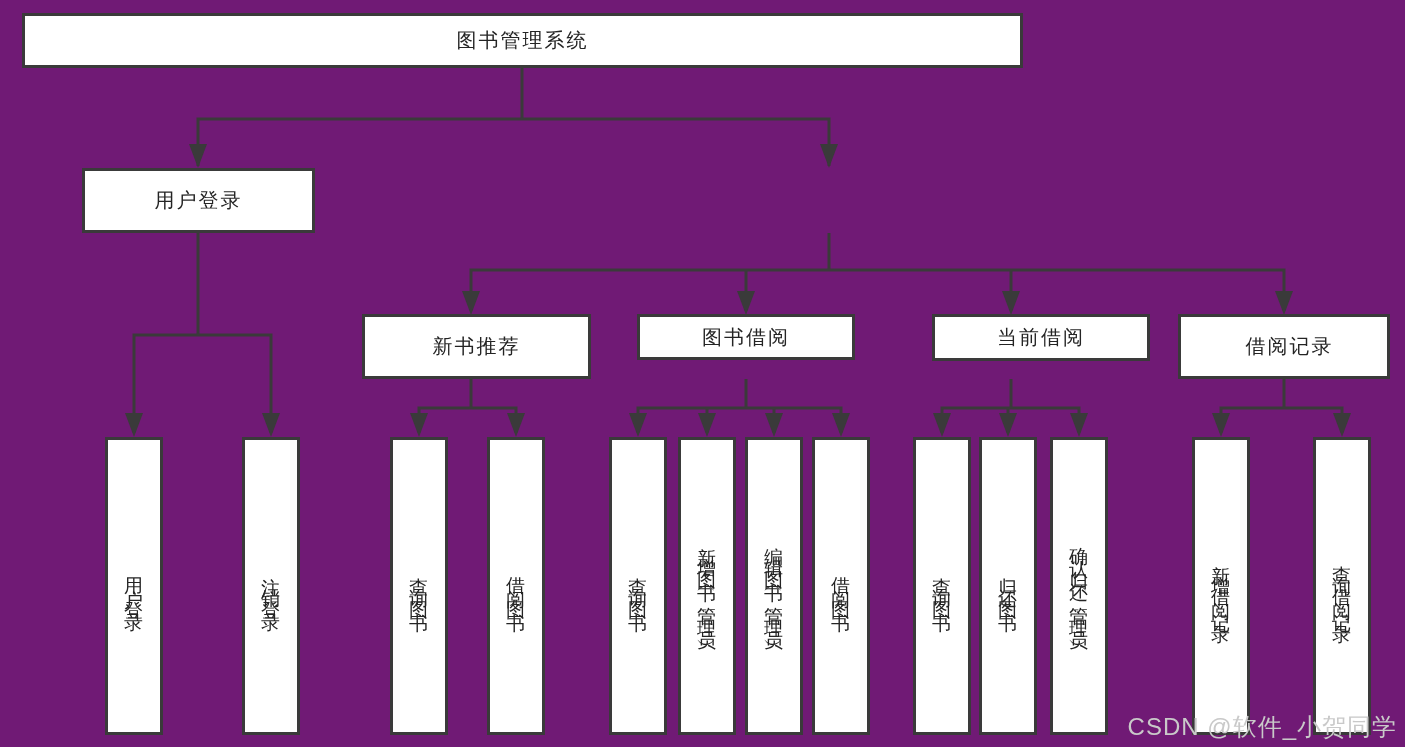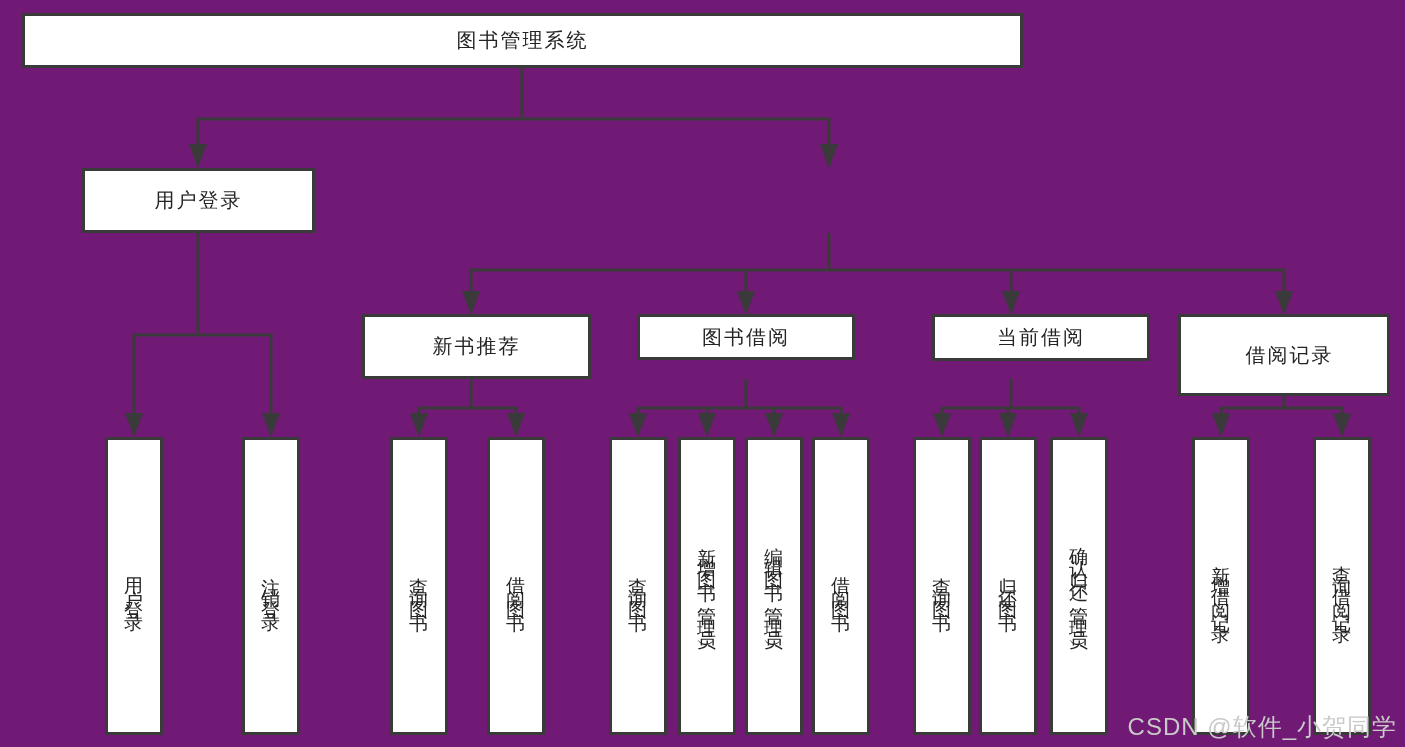--- a/index.html
+++ b/index.html
@@ -112,21 +112,21 @@
 
   <div class="box" style="left:362px; top:314px; width:229px; height:65px;">
     <span class="h-label">新书推荐</span>
   </div>
   <div class="box" style="left:637px; top:314px; width:218px; height:46px;">
     <span class="h-label">图书借阅</span>
   </div>
   <div class="box" style="left:902px; top:314px; width:218px; height:47px;margin-left:30px;">
     <span class="h-label">当前借阅</span>
   </div>
-  <div class="box" style="left:1178px; top:314px; width:212px; height:82px;padding-left:11px;">
+  <div class="box" style="left:1178px; top:314px; width:212px; height:65px;padding-left:11px;">
     <span class="h-label">借阅记录</span>
   </div>
 
   <div class="box leaf" style="left:105px; top:437px; width:58px; height:298px;">
     <span class="v-label">用户登录</span>
   </div>
   <div class="box leaf" style="left:242px; top:437px; width:58px; height:298px;">
     <span class="v-label">注销登录</span>
   </div>
   <div class="box leaf" style="left:390px; top:437px; width:58px; height:298px;">

